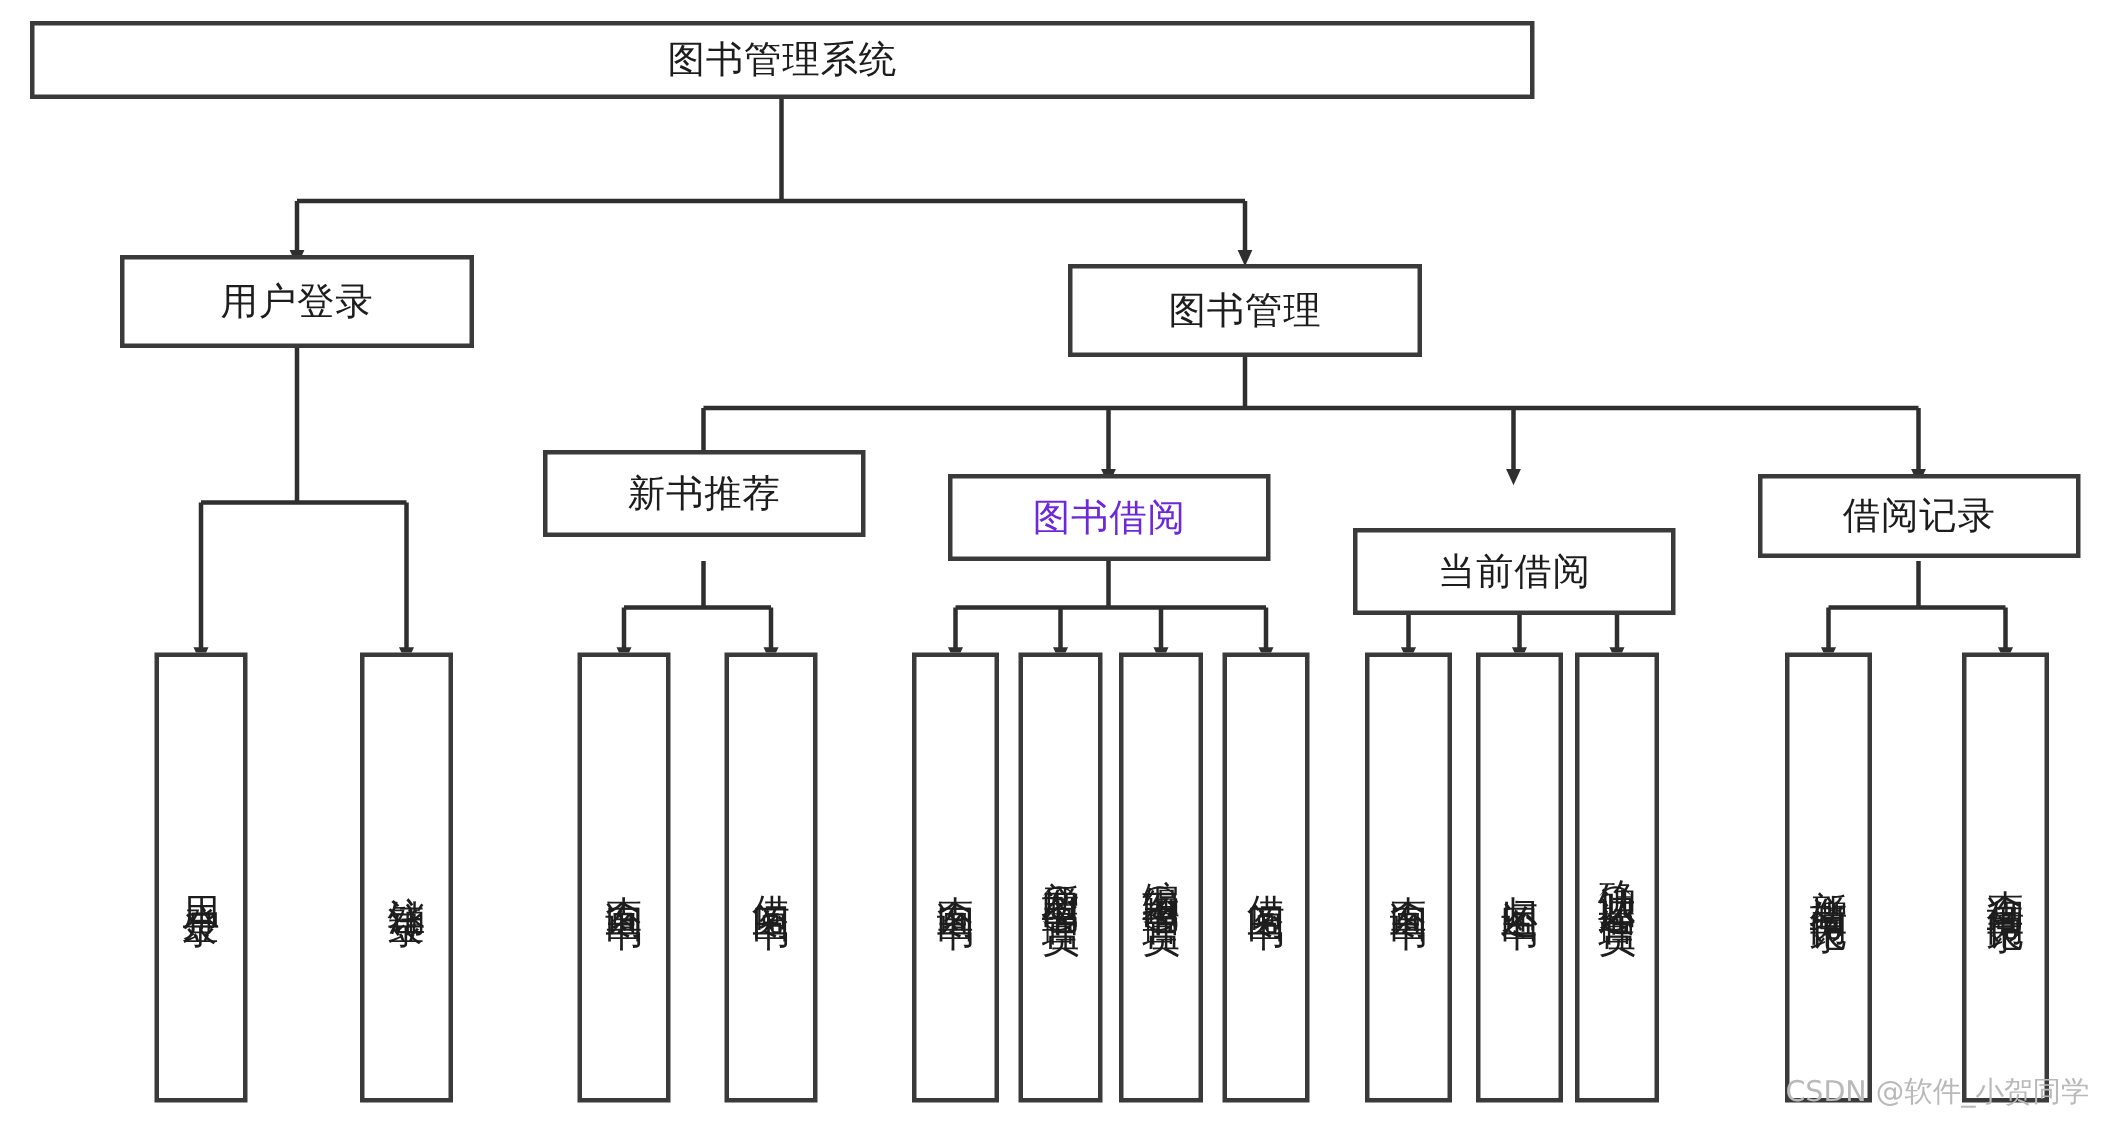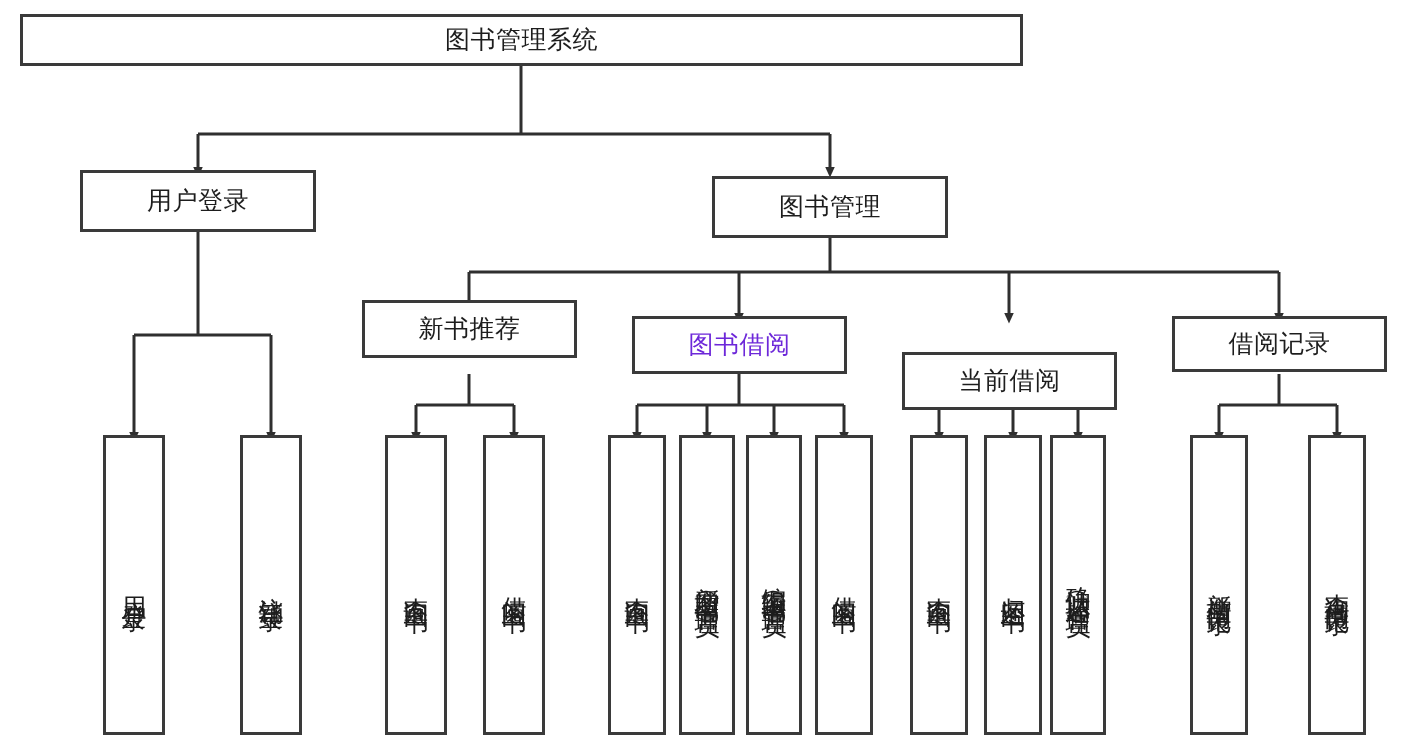--- a/index.html
+++ b/index.html
@@ -166,14 +166,15 @@
         <span class="node-label-v" style="color: rgb(29, 29, 29);">确认归还（管理员）</span>
       </div>
       <div class="node-box" style="left: 1190px; top: 435px; width: 58px; height: 300px; border-color: rgb(58, 58, 58); background: rgb(255, 255, 255);">
         <span class="node-label-v" style="color: rgb(29, 29, 29);">新增借阅记录</span>
       </div>
       <div class="node-box" style="left: 1308px; top: 435px; width: 58px; height: 300px; border-color: rgb(58, 58, 58); background: rgb(255, 255, 255);">
         <span class="node-label-v" style="color: rgb(29, 29, 29);">查询借阅记录</span>
       </div>
     </div>
 
+  <div class="watermark">CSDN @软件_小贺同学</div>
 
 </div>
 
 </body></html>

